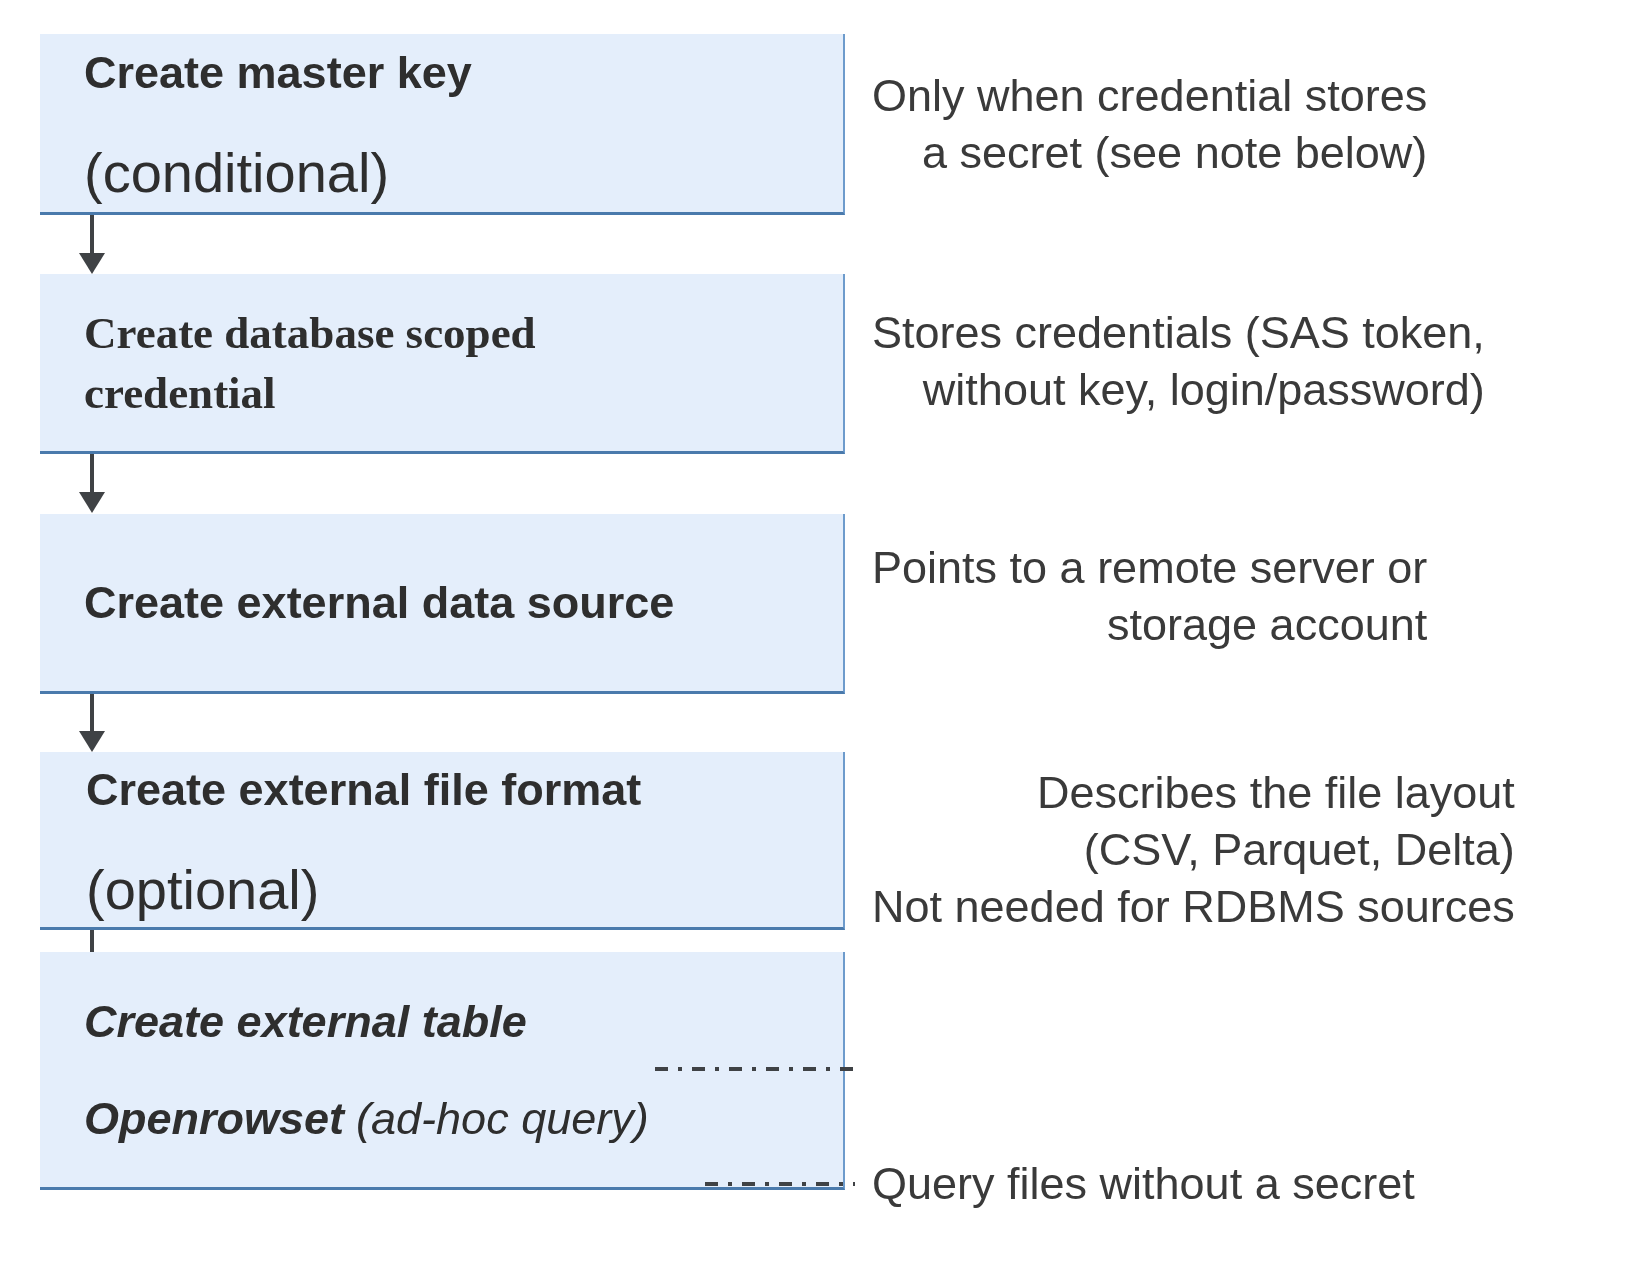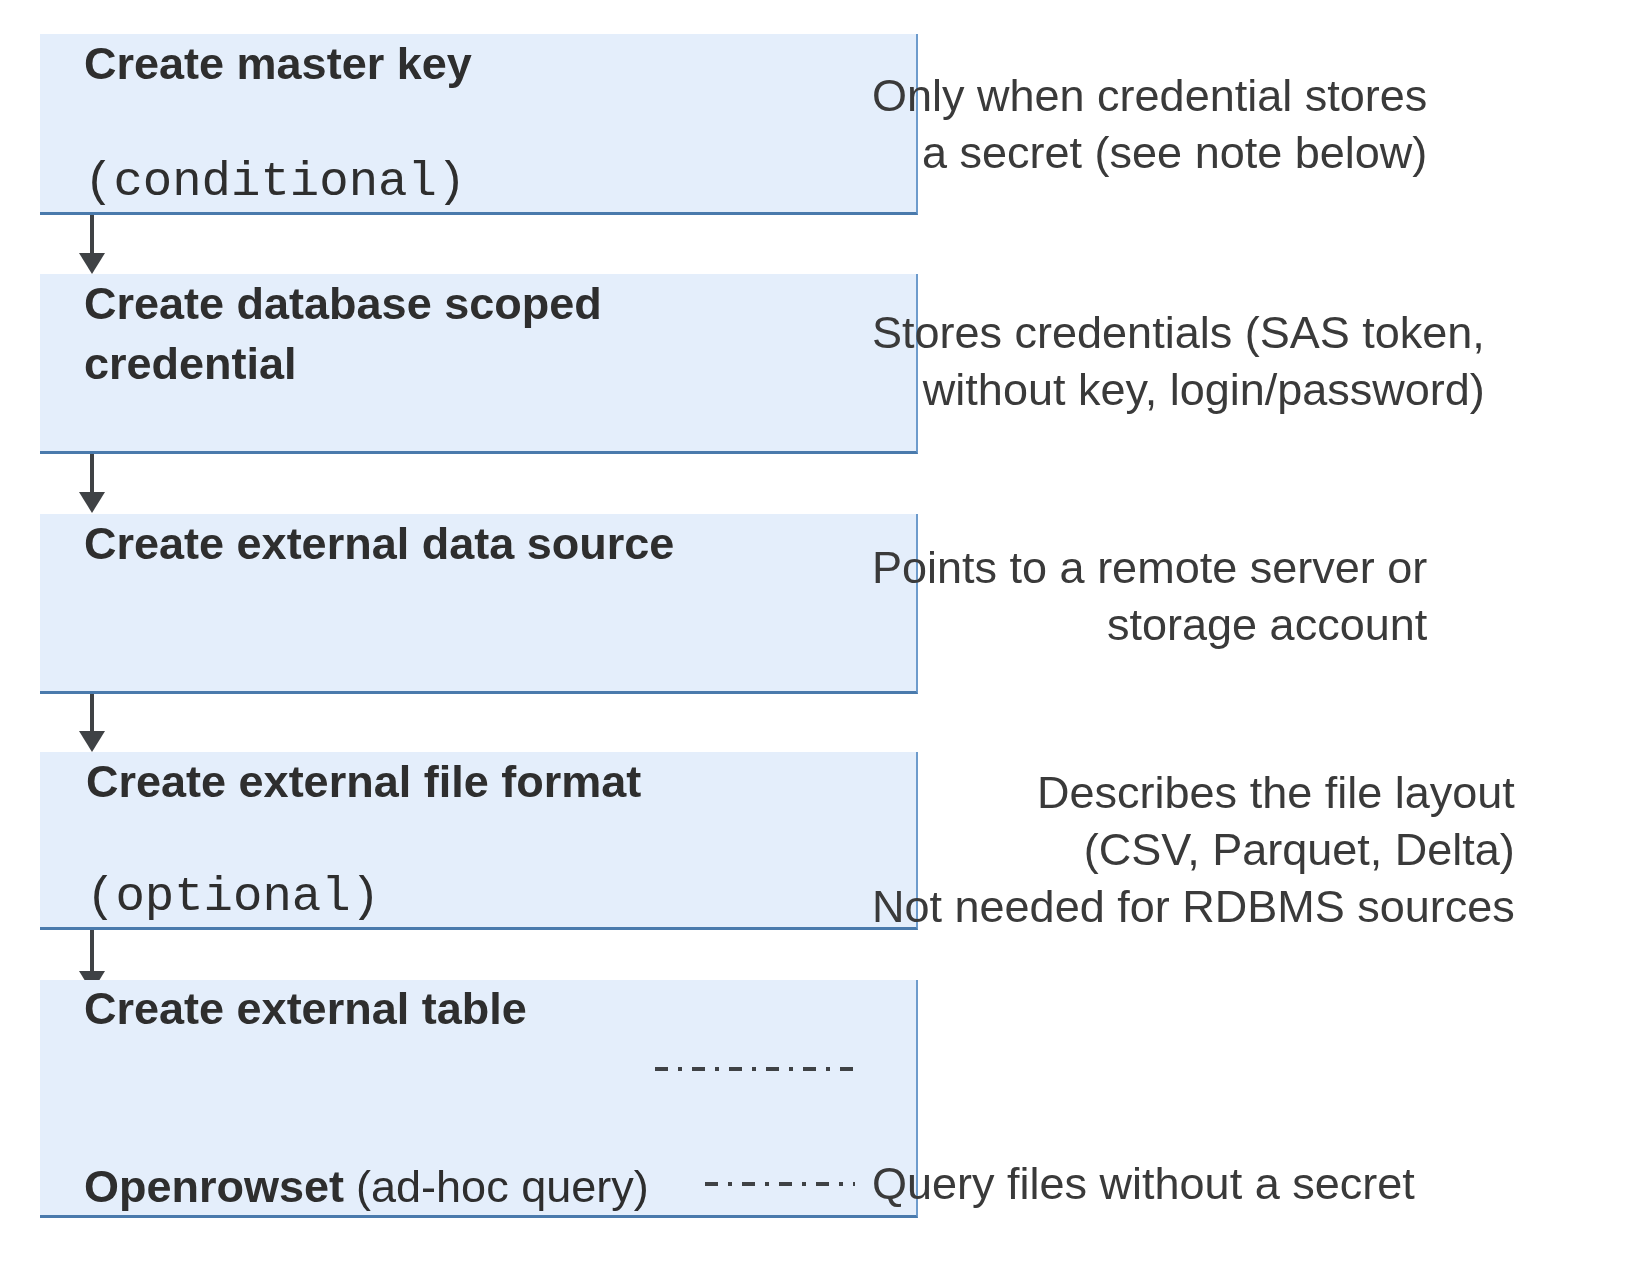--- a/index.html
+++ b/index.html
@@ -18,43 +18,42 @@
   .canvas {
     position: relative;
     width: 1638px;
     height: 1284px;
     background: #ffffff;
     overflow: hidden;
   }
   .box {
     position: absolute;
     left: 40px;
-    width: 878px;
+    width: 805px;
     background: var(--box-fill);
     border-bottom: 3px solid var(--box-border-bottom);
     border-right: 2px solid var(--box-border-right);
     display: flex;
     flex-direction: column;
-    justify-content: space-between;
+    justify-content: center;
     padding-left: 44px;
     gap: 40px;
   }
   .box-title {
     font-size: 45px;
     font-weight: 700;
     line-height: 60px;
     color: var(--title-text);
     white-space: pre-line;
   }
   .box-subtitle {
-    font-size: 49px;
+    font-size: 56px;
     font-weight: 400;
     line-height: 60px;
     color: var(--title-text);
-    font-family: Liberation Mono, monospace;
   }
   .box-line {
     font-size: 45px;
     line-height: 57px;
     color: var(--title-text);
     font-weight: 400;
   }
   .bold { font-weight: 700; }
   .suffix { margin-left: 12px; }
   .note {
@@ -109,21 +108,21 @@
   <div class="box" style="top:34px; height:181px;">
     <div class="box-title">Create master key</div>
     <div class="box-subtitle">(conditional)</div>
   </div>
 
   <div class="arrow" style="top:215px; height:59px;">
     <div class="arrow-line"></div>
     <div class="arrow-head"></div>
   </div>
 
-  <div class="box" style="top:274px; height:180px;">
+  <div class="box" style="top:274px; height:180px;font-family:Liberation Serif, serif;">
     <div class="box-title">Create database scoped
 credential</div>
   </div>
 
   <div class="arrow" style="top:454px; height:59px;">
     <div class="arrow-line"></div>
     <div class="arrow-head"></div>
   </div>
 
   <div class="box" style="top:514px; height:180px;">
@@ -138,21 +137,21 @@
   <div class="box" style="top:752px; height:178px;padding-left:46px;">
     <div class="box-title">Create external file format</div>
     <div class="box-subtitle">(optional)</div>
   </div>
 
   <div class="arrow" style="top:930px; height:62px;">
     <div class="arrow-line"></div>
     <div class="arrow-head"></div>
   </div>
 
-  <div class="box" style="top:980px; height:238px;">
+  <div class="box" style="top:952px; height:238px;font-style:italic;">
     <div class="box-line bold">Create external table</div>
     <div class="box-line"><span class="bold">Openrowset</span><span class="suffix">(ad-hoc query)</span></div>
   </div>
 
   <div class="dash" style="top:1067px; left:655px; width:200px;"></div>
   <div class="dash" style="top:1182px; left:705px; width:150px;"></div>
 
   <div class="note" style="top:67px;">Only when credential stores
 a secret (see note below)</div>
   <div class="note" style="top:304px;">Stores credentials (SAS token,

